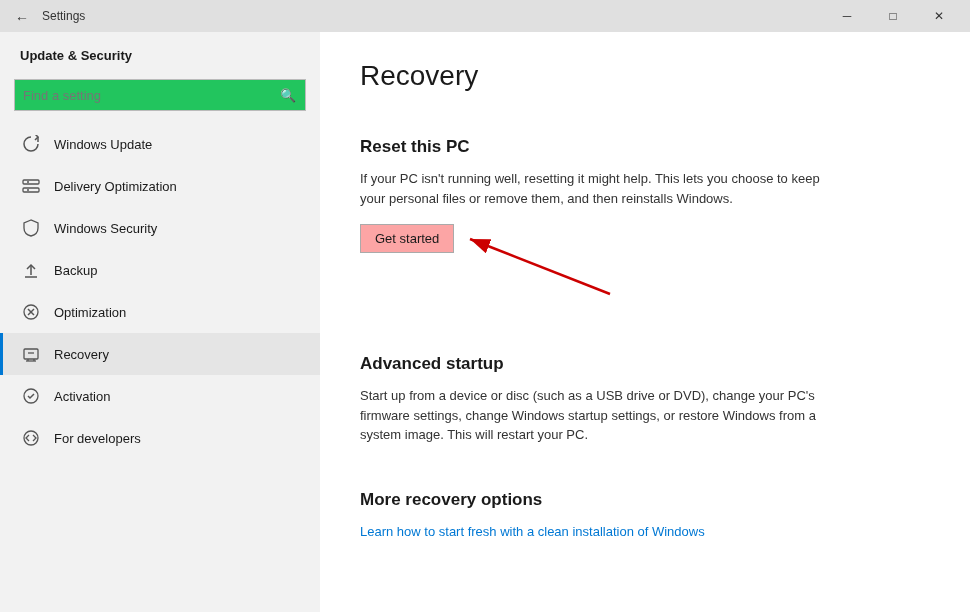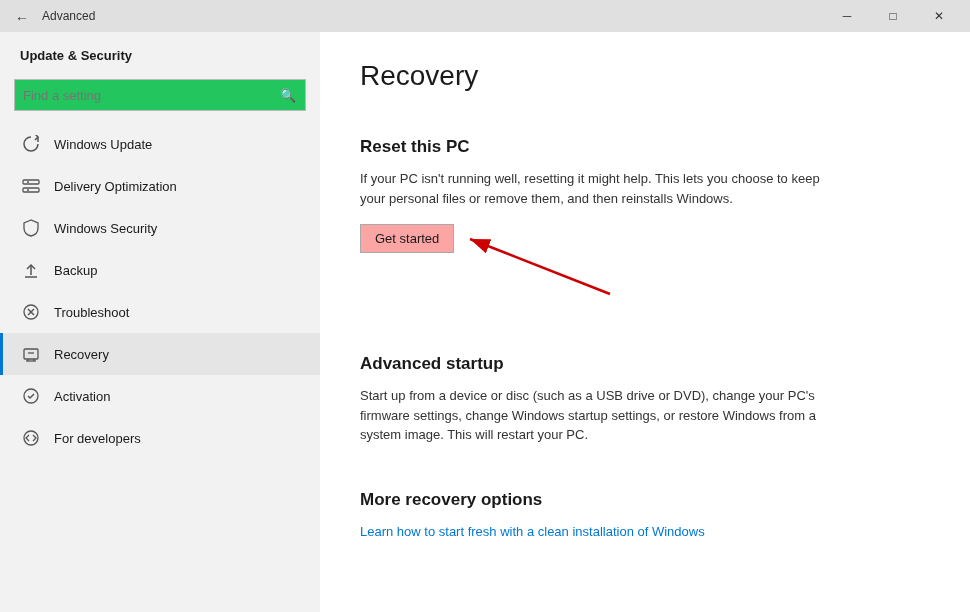--- a/index.html
+++ b/index.html
@@ -187,21 +187,21 @@
       text-decoration: none;
     }
   </style>
 </head>
 <body>
 
 <div class="titlebar">
   <div class="titlebar-back">
     <span>←</span>
   </div>
-  <span class="titlebar-title">Advanced</span>
+  <span class="titlebar-title">Settings</span>
   <div class="titlebar-controls">
     <button class="titlebar-btn">─</button>
     <button class="titlebar-btn">□</button>
     <button class="titlebar-btn close">✕</button>
   </div>
 </div>
 
 <div class="main-container">
 
   <div class="sidebar">
@@ -258,21 +258,21 @@
       </div>
 
       <div class="nav-item">
         <span class="nav-icon">
           <svg width="18" height="18" viewBox="0 0 18 18" fill="none">
             <circle cx="9" cy="9" r="7" stroke="#555" stroke-width="1.3" fill="none"></circle>
             <line x1="6" y1="6" x2="12" y2="12" stroke="#555" stroke-width="1.5"></line>
             <line x1="12" y1="6" x2="6" y2="12" stroke="#555" stroke-width="1.5"></line>
           </svg>
         </span>
-        <span class="nav-label">Troubleshoot</span>
+        <span class="nav-label">Optimization</span>
       </div>
 
       <div class="nav-item active">
         <span class="nav-icon">
           <svg width="18" height="18" viewBox="0 0 18 18" fill="none">
             <rect x="2" y="4" width="14" height="10" rx="1" stroke="#555" stroke-width="1.3" fill="none"></rect>
             <line x1="6" y1="14" x2="6" y2="16" stroke="#555" stroke-width="1.3"></line>
             <line x1="12" y1="14" x2="12" y2="16" stroke="#555" stroke-width="1.3"></line>
             <line x1="4" y1="16" x2="14" y2="16" stroke="#555" stroke-width="1.3"></line>
             <line x1="6" y1="8" x2="12" y2="8" stroke="#555" stroke-width="1.3"></line>

